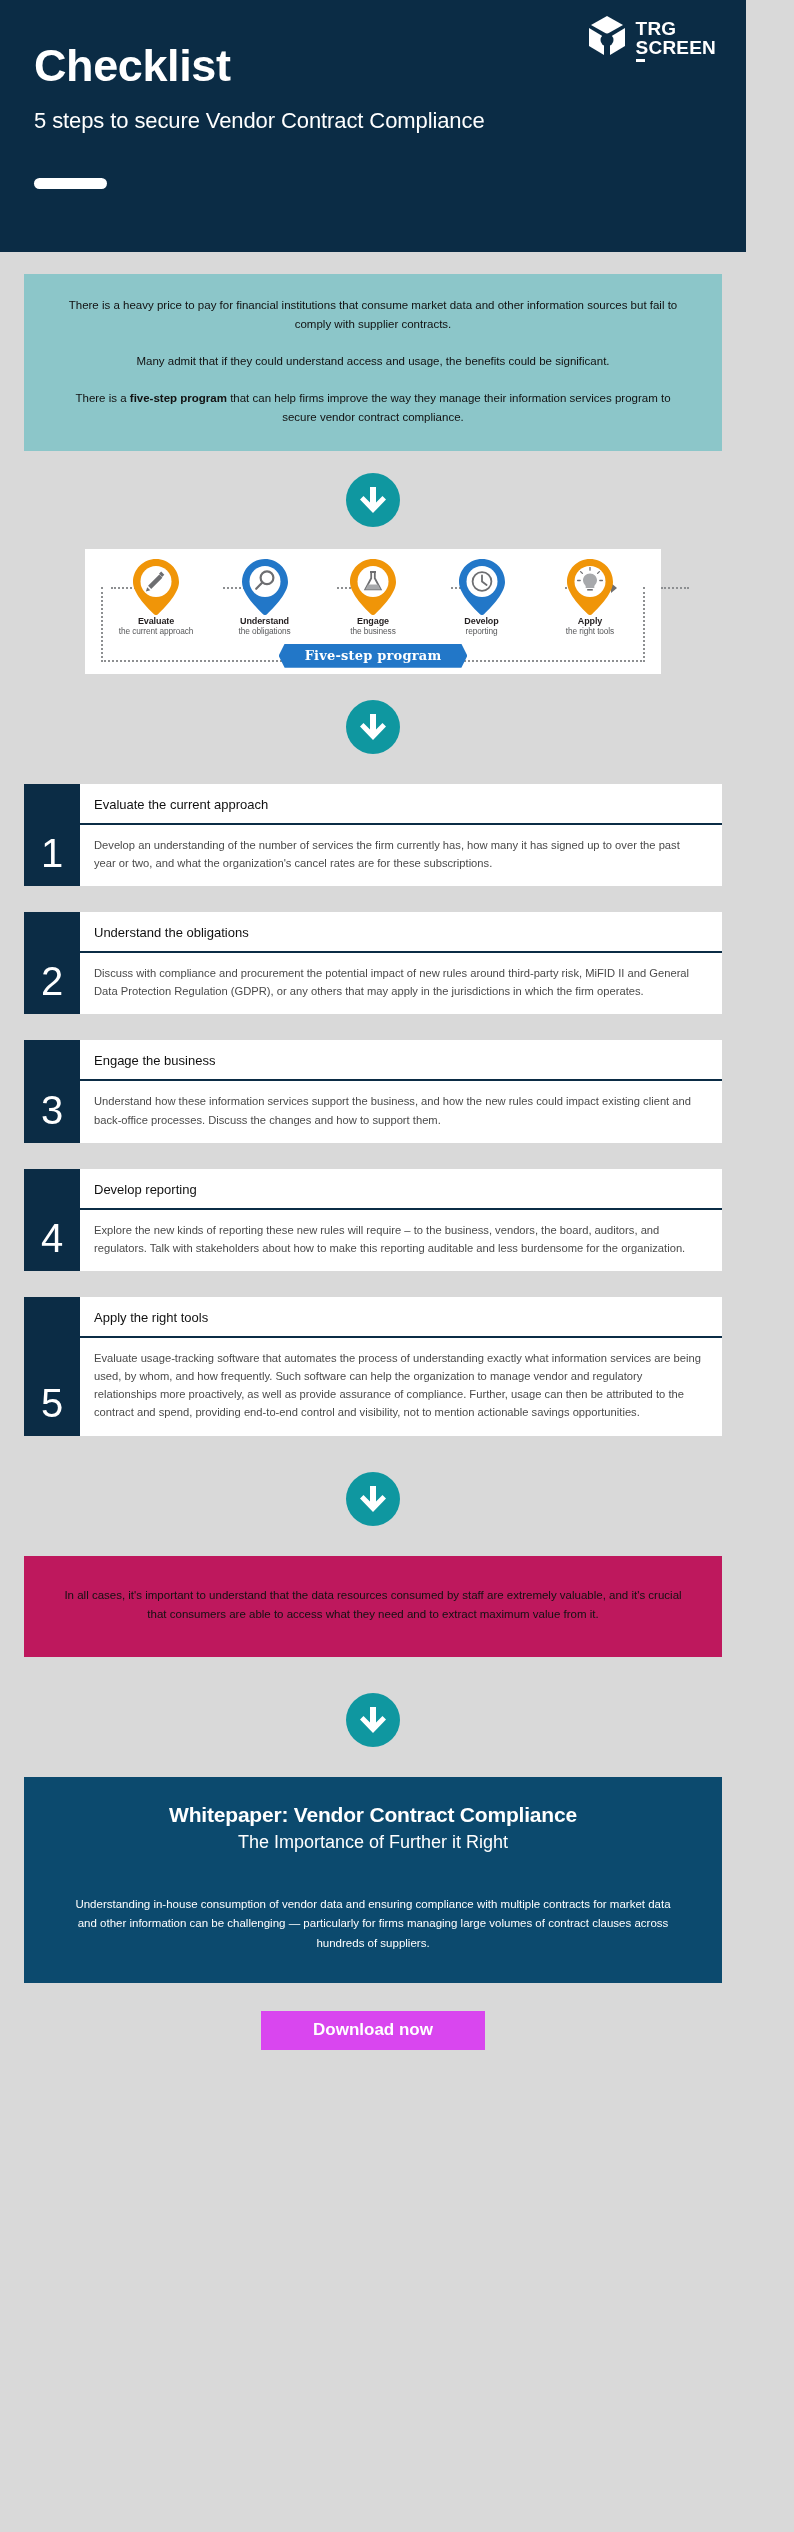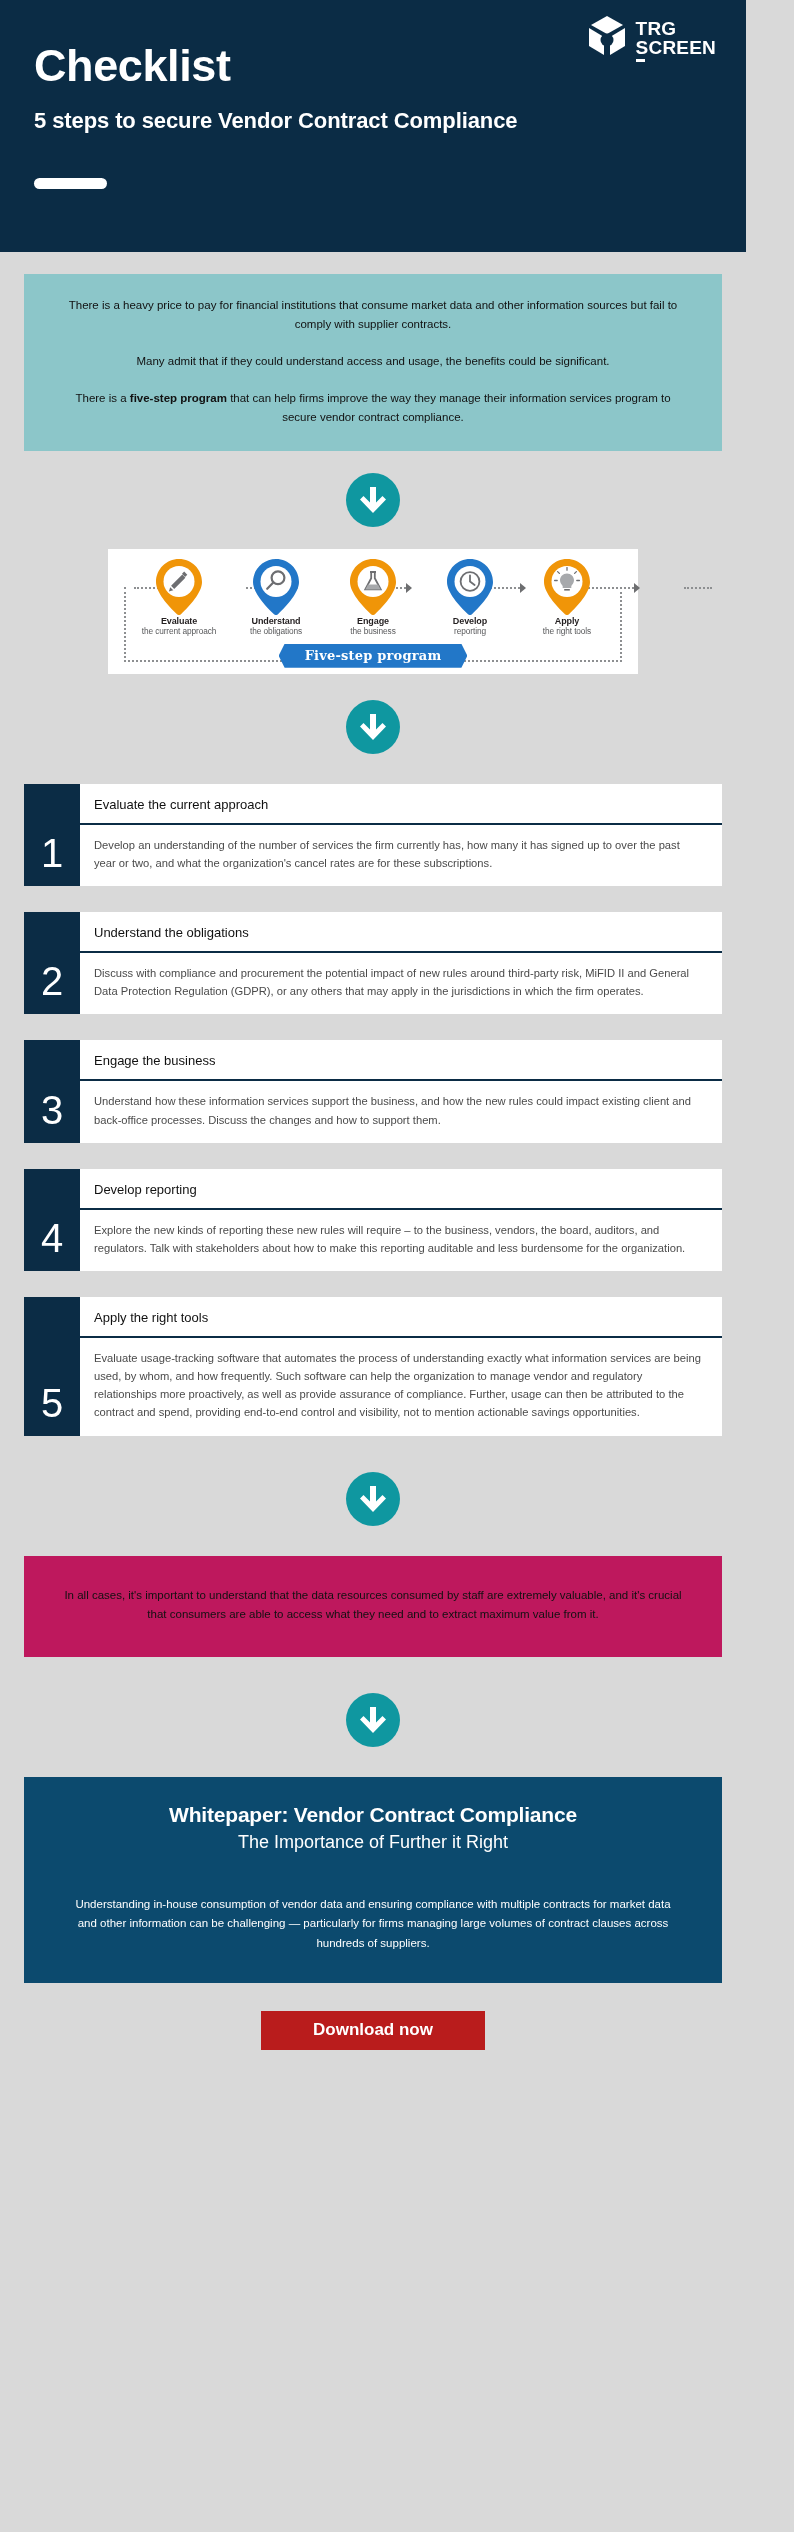--- a/index.html
+++ b/index.html
@@ -60,21 +60,21 @@
   .h-title {
     color: #ffffff;
     font-size: 45px;
     font-weight: bold;
     letter-spacing: -0.4px;
     margin-top: 14px;
   }
   .h-sub {
     color: #ffffff;
     font-size: 22px;
-    font-weight: bold;
+    font-weight: normal;
     margin-top: 16px;
     letter-spacing: -0.1px;
   }
   .h-rule {
     width: 73px;
     height: 11px;
     background: #ffffff;
     border-radius: 6px;
     margin-top: 44px;
   }
@@ -107,21 +107,21 @@
   .arrow-circle {
     width: 54px; height: 54px; border-radius: 50%;
     background: #0f97a0;
     display: flex; align-items: center; justify-content: center;
   }
   .arrow-circle svg { display: block; }
 
   
   .process-wrap {
     background: #ffffff;
-    margin: 0 108px;
+    margin: 0 85px;
     padding: 10px 10px 8px 10px;
     position: relative;
   }
   .proc-inner { position: relative; height: 107px; }
   .proc-steps {
     display: flex;
     justify-content: space-between;
     padding: 0 14px;
     position: relative;
     z-index: 3;
@@ -222,21 +222,21 @@
     padding: 26px 46px 30px 46px;
     text-align: center;
     color: #ffffff;
   }
   .wp-title { font-size: 21px; font-weight: bold; letter-spacing: -0.2px; }
   .wp-sub { font-size: 18px; font-weight: normal; margin-top: 5px; }
   .wp-desc { font-size: 11.5px; line-height: 1.7; margin-top: 42px; }
 
   .cta-row { display: flex; justify-content: center; margin-top: 28px; }
   .cta {
-    background: #b91c1c;
+    background: #d946ef;
     color: #ffffff;
     font-size: 17px;
     font-weight: bold;
     padding: 9px 52px 10px 52px;
     border: none;
     cursor: pointer;
     font-family: "Liberation Sans", sans-serif;
   }
   .sp18 { height: 18px; }
   .sp22 { height: 22px; }

